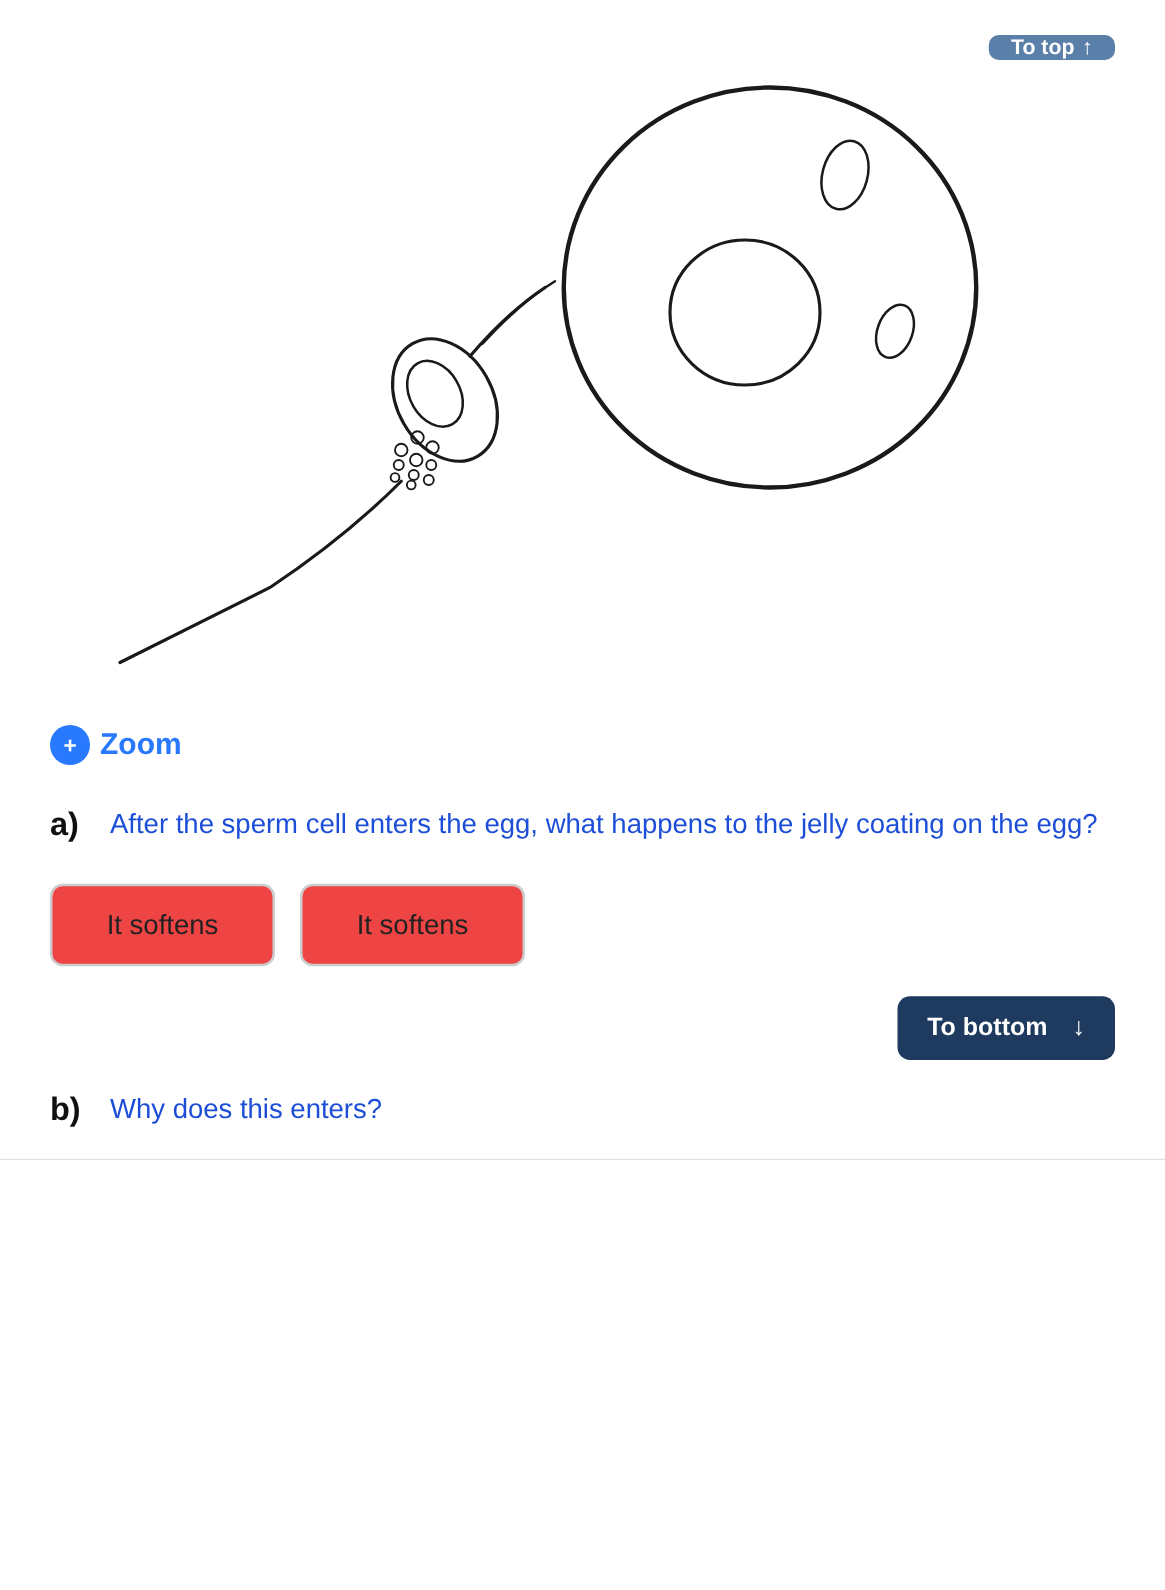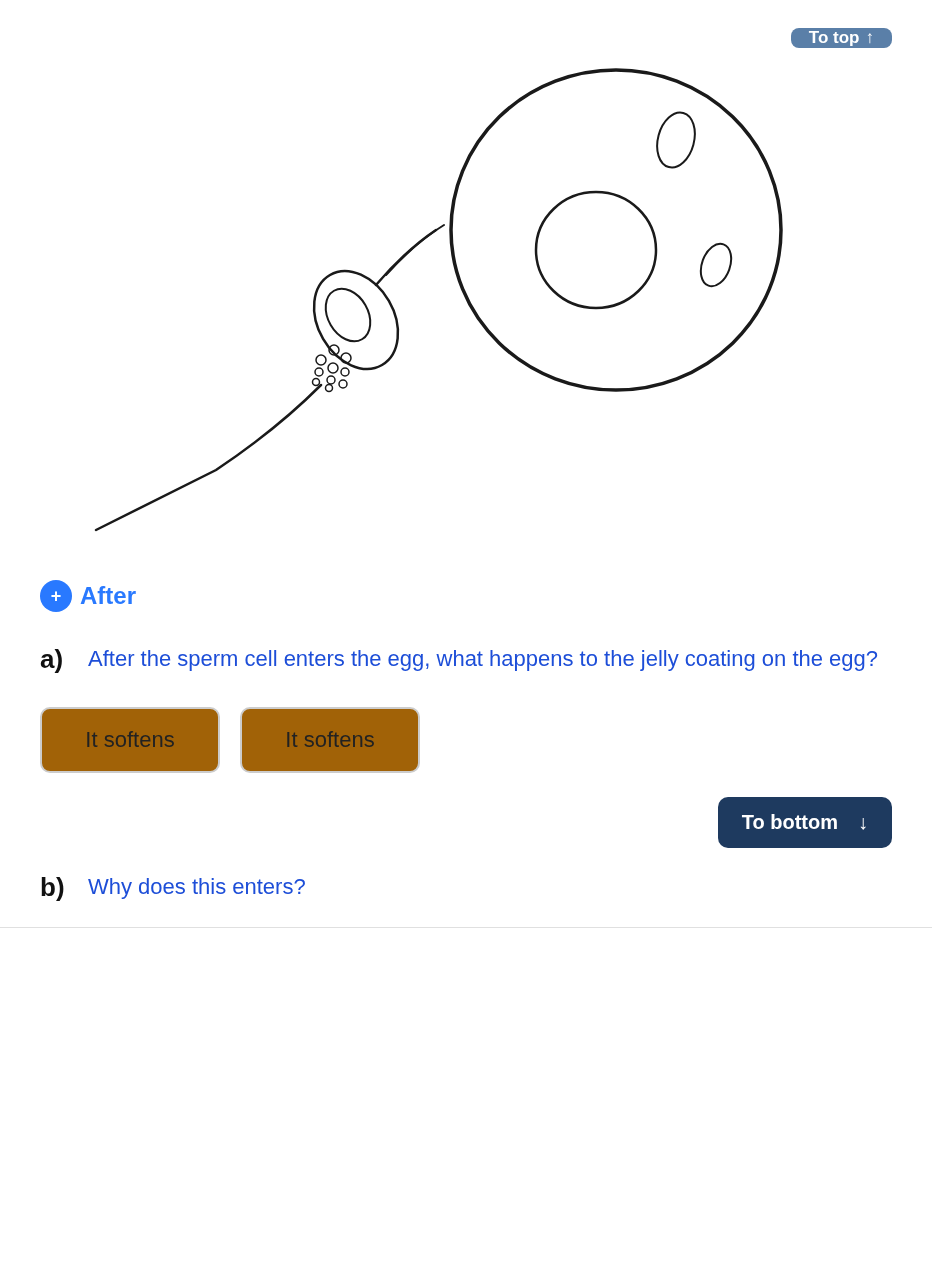--- a/index.html
+++ b/index.html
@@ -99,21 +99,21 @@
 
     .options-row {
       display: flex;
       gap: 20px;
       margin-bottom: 16px;
     }
 
     .option-btn {
       border: 2px solid #ccc;
       border-radius: 10px;
-      background: #a16207;
+      background: #ef4444;
       padding: 18px 32px;
       font-size: 22px;
       color: #222;
       cursor: pointer;
       min-width: 180px;
     }
 
     .bottom-nav-row {
       display: flex;
       justify-content: flex-end;
@@ -189,21 +189,21 @@
     <circle cx="307" cy="374" r="4" fill="none" stroke="#1a1a1a" stroke-width="1.5"></circle>
     <circle cx="280" cy="372" r="3.5" fill="none" stroke="#1a1a1a" stroke-width="1.5"></circle>
     <circle cx="293" cy="378" r="3.5" fill="none" stroke="#1a1a1a" stroke-width="1.5"></circle>
 
     <path d="M285 375 Q240 420 180 460 Q120 490 60 520" fill="none" stroke="#1a1a1a" stroke-width="2.5" stroke-linecap="round"></path>
   </svg>
 </div>
 
 <div class="zoom-row">
   <div class="zoom-icon">+</div>
-  <span class="zoom-label">After</span>
+  <span class="zoom-label">Zoom</span>
 </div>
 
 <div class="question-section">
   <div class="question-row">
     <span class="question-letter">a)</span>
     <span class="question-text">After the sperm cell enters the egg, what happens to the jelly coating on the egg?</span>
   </div>
 </div>
 
 <div class="answer-options">

